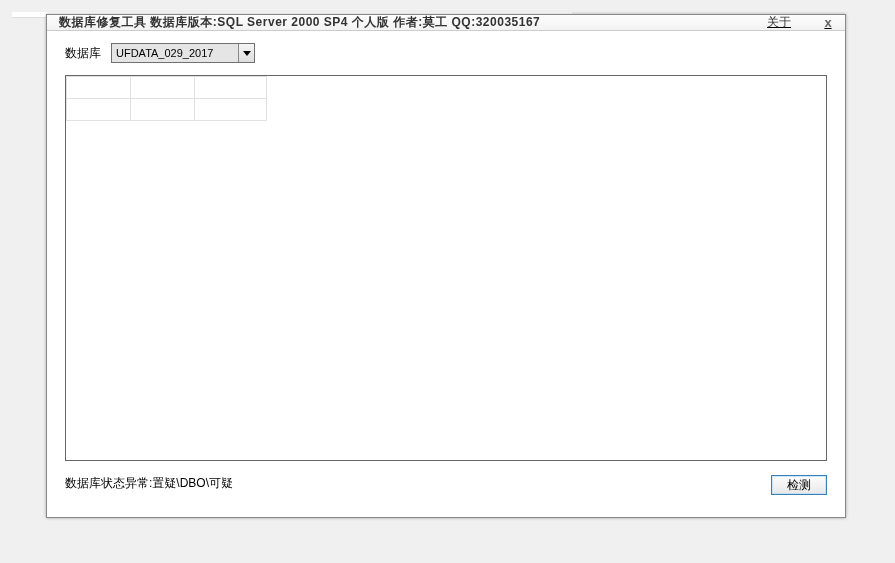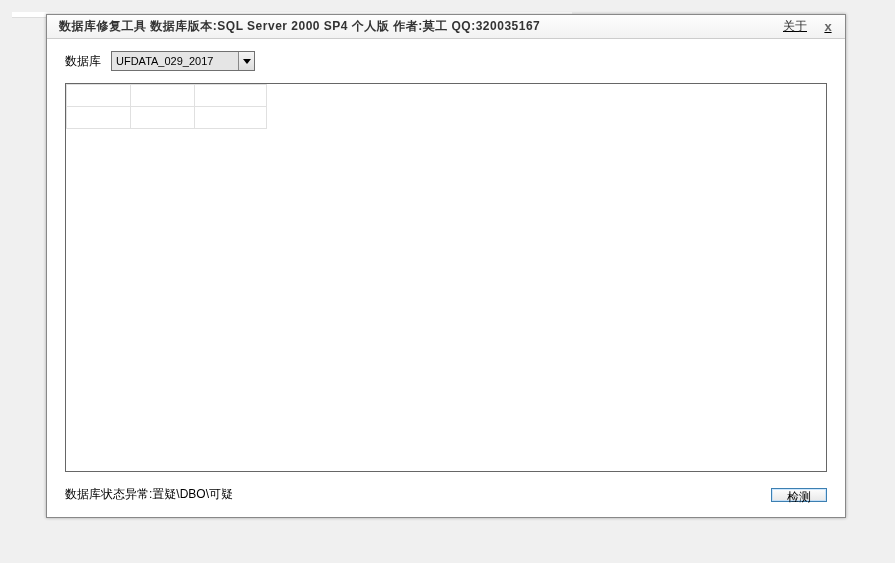--- a/index.html
+++ b/index.html
@@ -19,38 +19,38 @@
       position: absolute;
       left: 46px;
       top: 14px;
       width: 800px;
       height: 504px;
       background: #ffffff;
       border: 1px solid #888;
       box-shadow: 0 0 3px rgba(0,0,0,0.3);
     }
     .titlebar {
-      height: 24px;
+      height: 16px;
       background: linear-gradient(to bottom, #fdfdfd, #f2f2f2);
       border-bottom: 1px solid #ccc;
       display: flex;
       align-items: center;
       justify-content: space-between;
       padding: 0 8px 0 12px;
     }
     .titlebar-text {
       font-weight: bold;
       color: #333;
       font-size: 12px;
       letter-spacing: 0.5px;
     }
     .titlebar-right {
       display: flex;
       align-items: flex-start;
-      gap: 12px;
+      gap: 28px;
       text-decoration: underline;
     }
     .about-link {
       color: #333;
       font-size: 12px;
       cursor: pointer;
     }
     .close-btn {
       width: 18px;
       height: 16px;
@@ -124,31 +124,30 @@
     .grid-table td {
       border: 1px solid #e0e0e0;
       height: 22px;
       background: #fff;
     }
     .grid-table td.col1 { width: 64px; }
     .grid-table td.col2 { width: 64px; }
     .grid-table td.col3 { width: 72px; }
     .bottom-row {
       display: flex;
-      align-items: center;
       justify-content: space-between;
       margin-top: 14px;
     }
     .status-text {
       color: #000;
       font-size: 12px;
     }
     .detect-btn {
       width: 56px;
-      height: 14px;
+      height: 20px;
       background: linear-gradient(to bottom, #fdfdfd, #e8e8e8);
       border: 1px solid #3c7fb1;
       cursor: pointer;
       font-size: 12px;
       color: #000;
       font-family: inherit;
       box-shadow: inset 0 0 0 1px rgba(173,216,255,0.6);
     }
     .bg-remnant {
       position: absolute;

